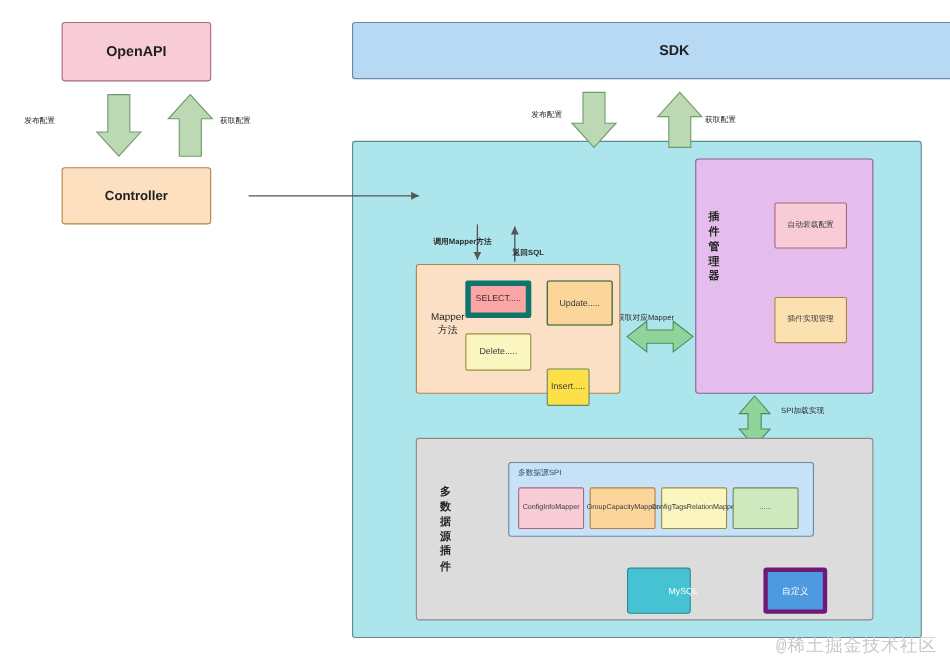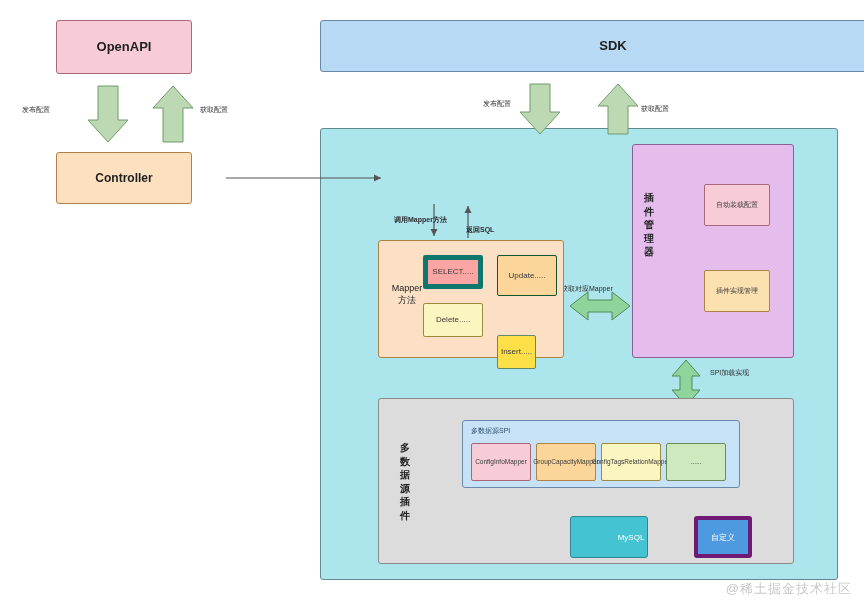--- a/index.html
+++ b/index.html
@@ -190,44 +190,45 @@
     box-sizing: border-box;
     display: flex;
     align-items: center;
     justify-content: center;
     font-size: 8px;
     border-radius: 3px;
     color: #ffffff;
   }
   #db-derby  { left: 446px; top: 516px; width: 58px; height: 42px;
     background: #e2595c; border: 1px solid #9c3c3e; }
-  #db-mysql  { left: 570px; top: 516px; width: 78px; height: 42px;
+  #db-mysql  { left: 570px; top: 516px; width: 58px; height: 42px;
     background: #45c3d3; border: 1px solid #2d8793; padding-left: 44px; }
   #db-custom { left: 694px; top: 516px; width: 58px; height: 42px;
     background: #4d9ae0; border: 4px solid #701a75; }
 
   
   .arrow-label {
     position: absolute;
     font-size: 7px;
     color: #2b2b2b;
     white-space: nowrap;
   }
   svg.overlay {
     position: absolute;
     left: 0; top: 0;
     width: 864px; height: 604px;
     pointer-events: none;
   }
   #watermark {
     position: absolute;
     right: 12px; bottom: 6px;
-    font-size: 13px;
+    font-size: 16px;
     color: #c9c9c9;
     letter-spacing: 1px;
+    font-family: Liberation Mono, monospace;
   }
 </style>
 </head>
 <body>
 
 <div id="canvas">
 
   <div id="core-container"></div>
 
   <svg class="overlay">

